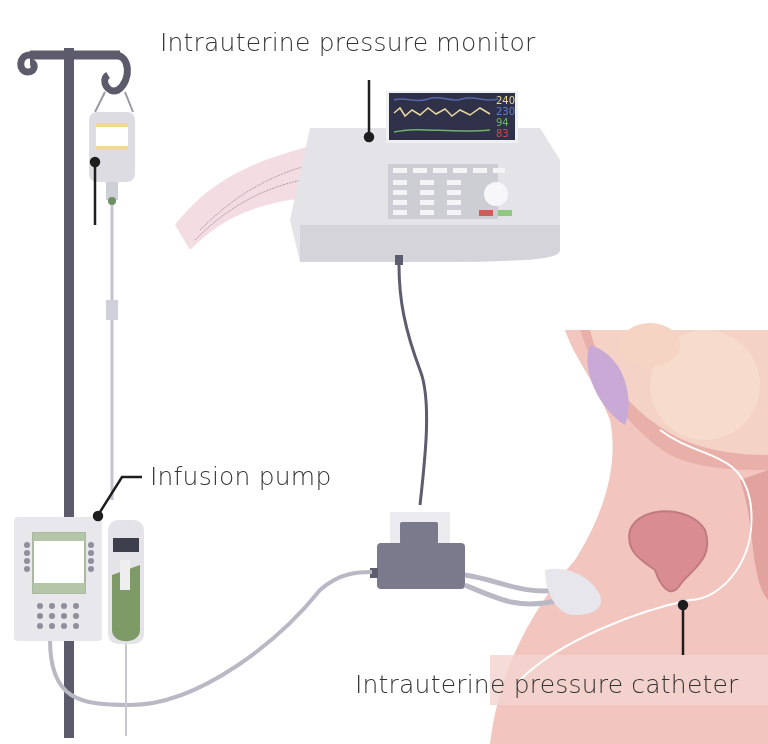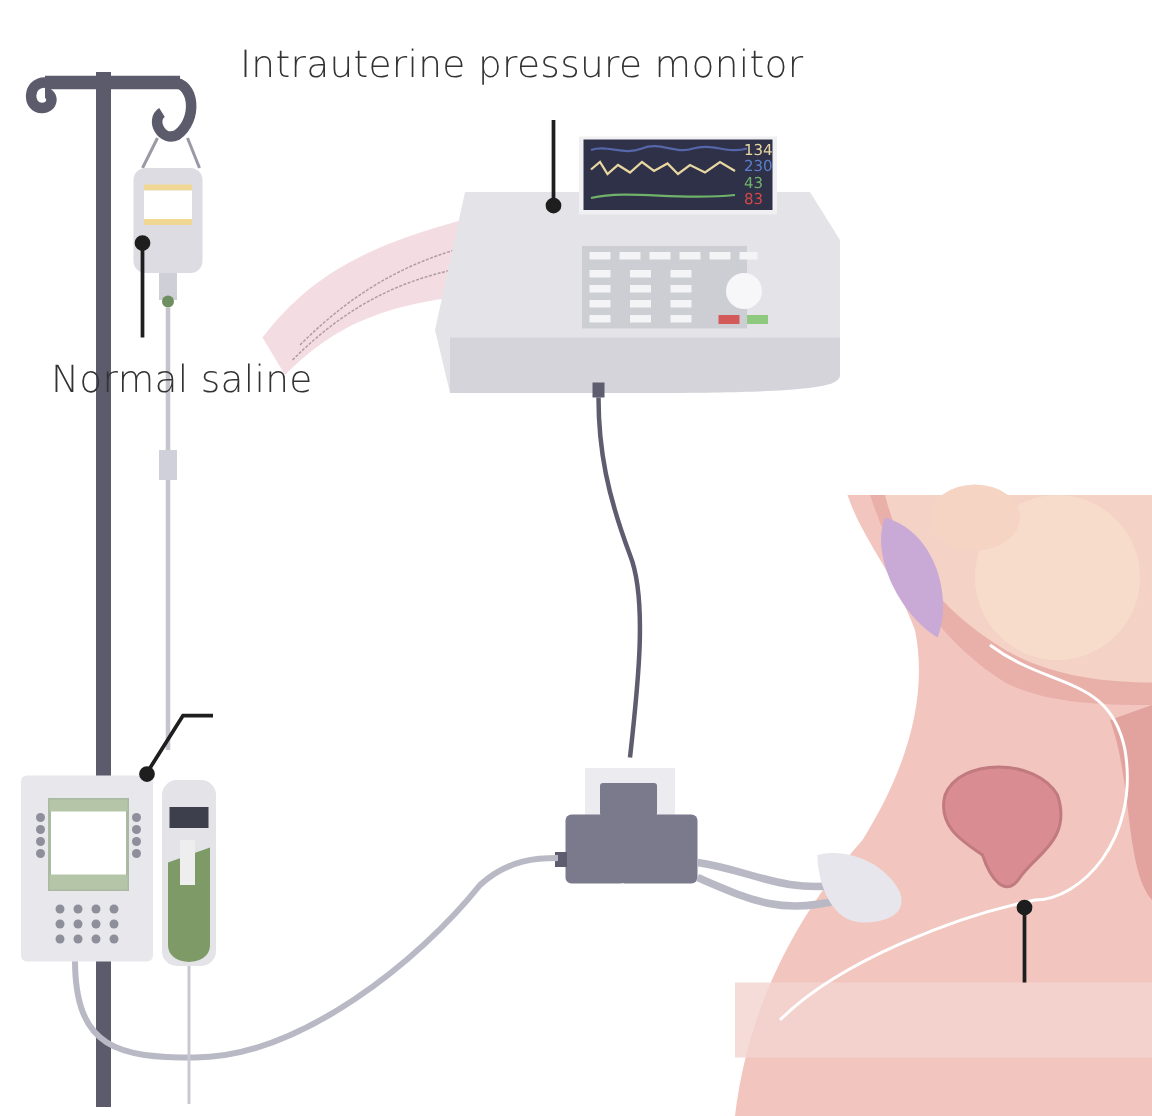--- a/index.html
+++ b/index.html
@@ -139,21 +139,22 @@
     <line x1="95" y1="163" x2="95" y2="225"></line>
         <circle cx="95" cy="162" r="4"></circle>
     <path d="M142 477 L122 477 L100 512" fill="none"></path>
         <circle cx="98" cy="516" r="4"></circle>
     <line x1="683" y1="607" x2="683" y2="655"></line>
         <circle cx="683" cy="605" r="4"></circle>
   </g>
 </svg>
 
 <div class="label" style="left:160px;top:30px;">Intrauterine pressure monitor</div>
-<div class="label" style="left:34px;top:240px;">Normal saline</div>
+<div class="label" style="left:150px;top:464px;">Infusion pump</div>
+<div class="label" style="left:355px;top:672px;">Intrauterine pressure catheter</div>
 
 <div style="position:absolute;left:496px;top:95px;font-size:10px;line-height:11px;font-family:'DejaVu Sans',sans-serif;">
-  <div style="color:#e8d7a0">134</div>
+  <div style="color:#e8d7a0">240</div>
   <div style="color:#5b7fc8">230</div>
-  <div style="color:#6fb36a">43</div>
+  <div style="color:#6fb36a">94</div>
   <div style="color:#d24848">83</div>
 </div>
 </div>
 
 </body></html>

